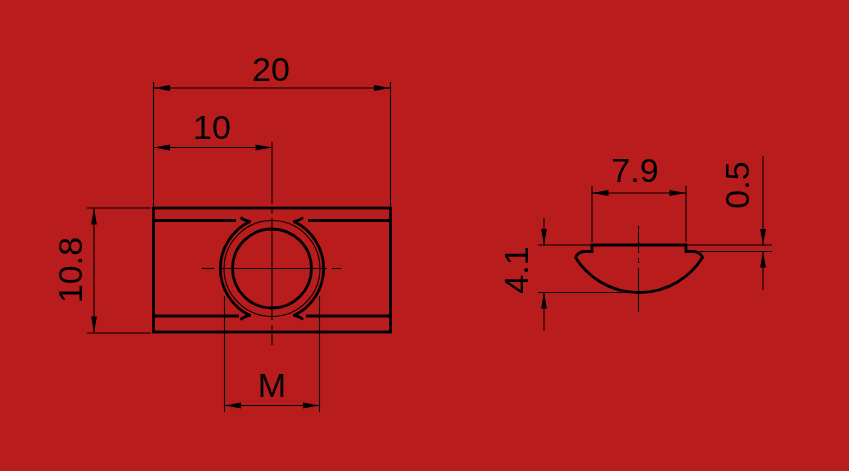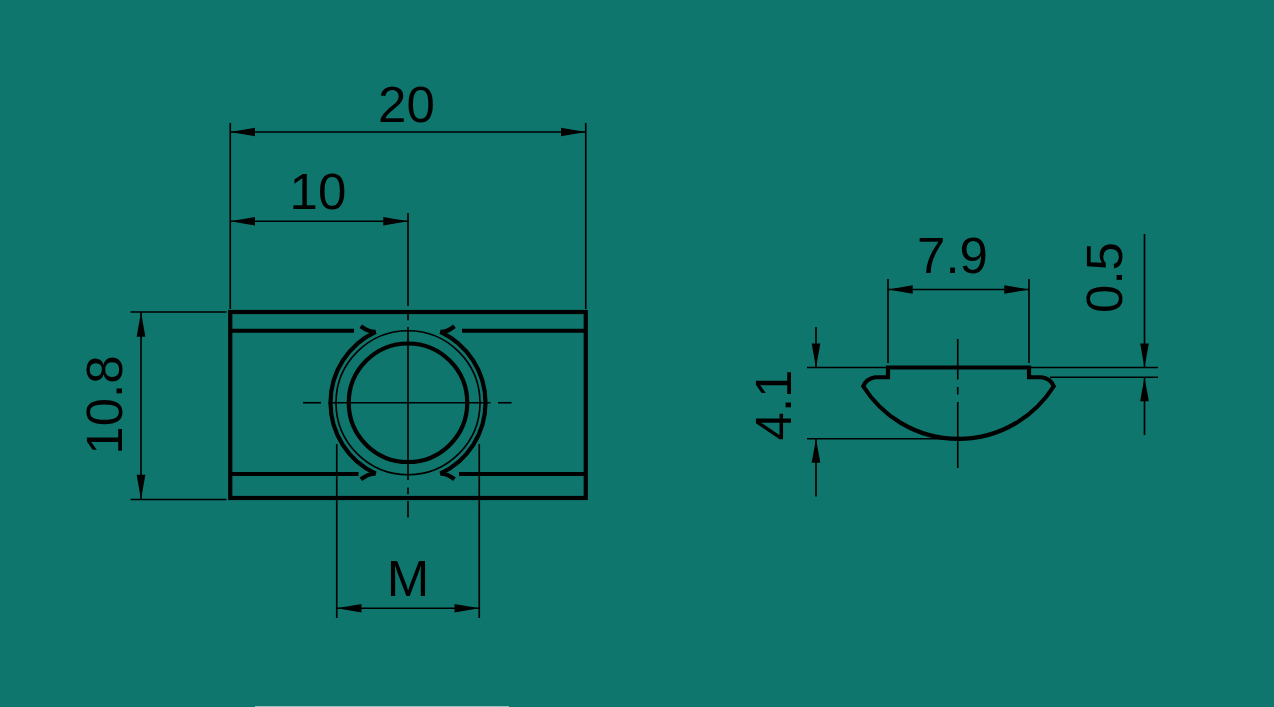--- a/index.html
+++ b/index.html
@@ -4,21 +4,21 @@
 <style>
   html, body {
     margin: 0;
     padding: 0;
     background: #ffffff;
   }
   .canvas {
     position: relative;
     width: 849px;
     height: 471px;
-    background: #0f766e;
+    background: #b91c1c;
     overflow: hidden;
   }
   svg { display: block; }
   .bold-line {
     stroke: #000000;
     stroke-width: 2.8;
     fill: none;
   }
   .thin-line {
     stroke: #000000;

